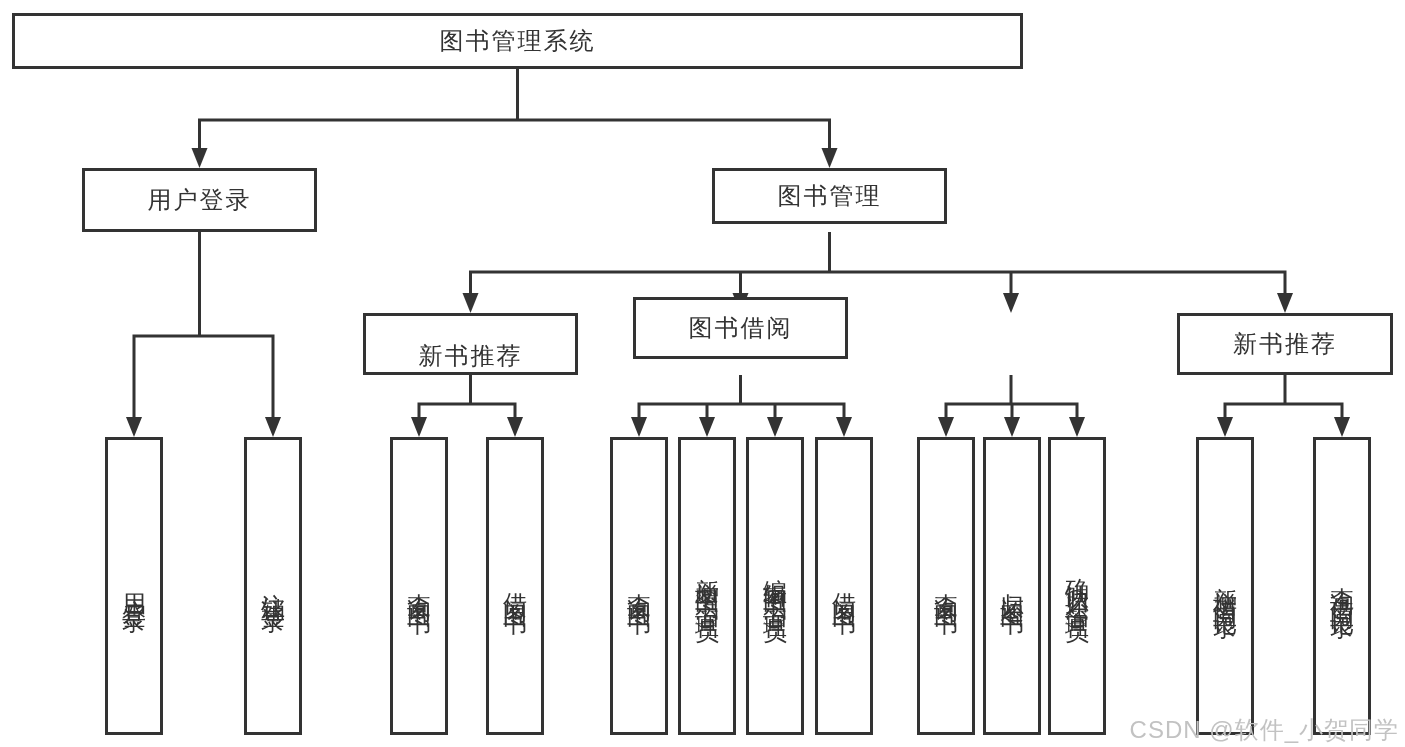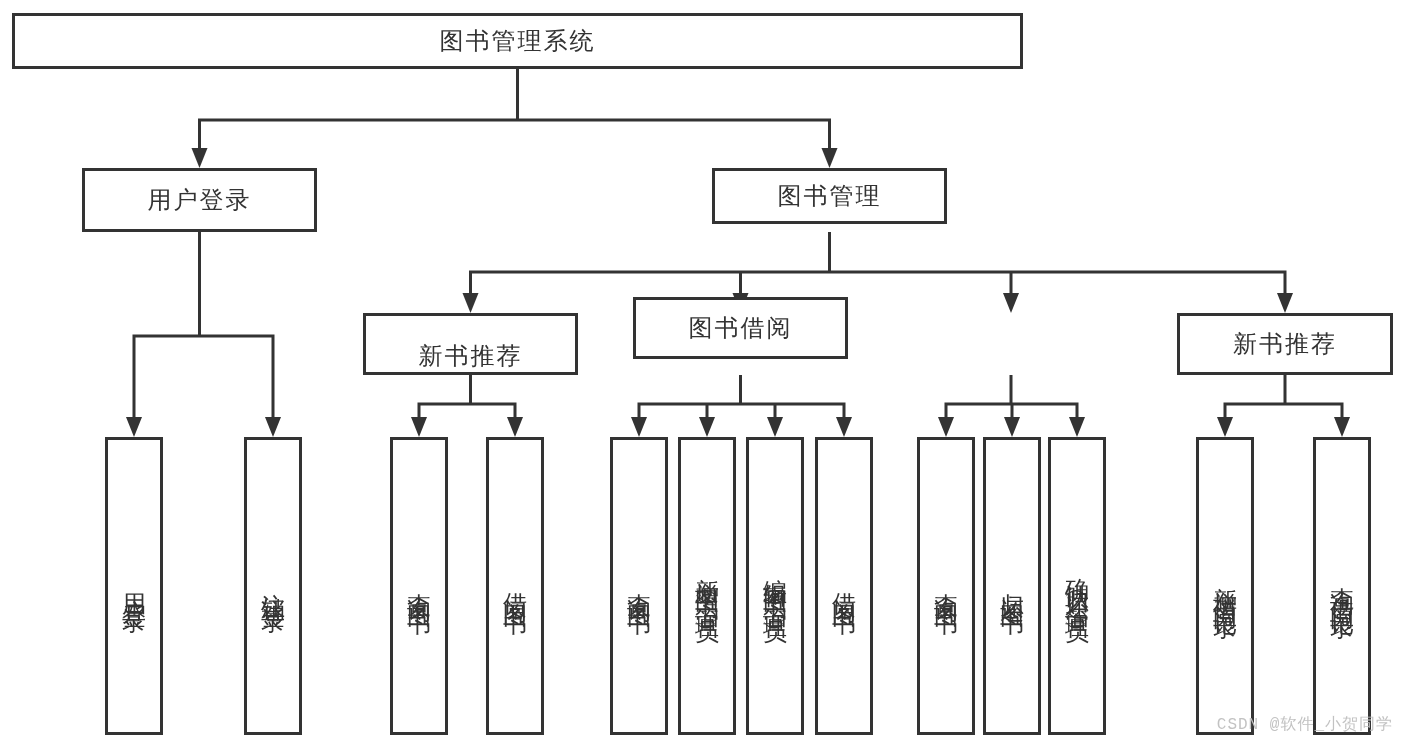--- a/index.html
+++ b/index.html
@@ -41,27 +41,26 @@
   .vbox .vlabel {
     writing-mode: vertical-rl;
     text-orientation: mixed;
     font-size: 24px;
     letter-spacing: 6px;
     line-height: 1.0;
     color: #333333;
   }
   .watermark {
     position: absolute;
-    right: 12px;
+    right: 6px;
     top: 714px;
-    font-size: 16px;
+    font-size: 24px;
     letter-spacing: 1px;
     color: #c2c2c2;
     white-space: nowrap;
-    font-family: Liberation Mono, monospace;
   }
 </style>
 </head>
 <body>
 
 <div class="canvas">
 
   <svg class="connectors" viewBox="0 0 1405 747" xmlns="http://www.w3.org/2000/svg">
     <g stroke="#333333" stroke-width="3" fill="none">
 

